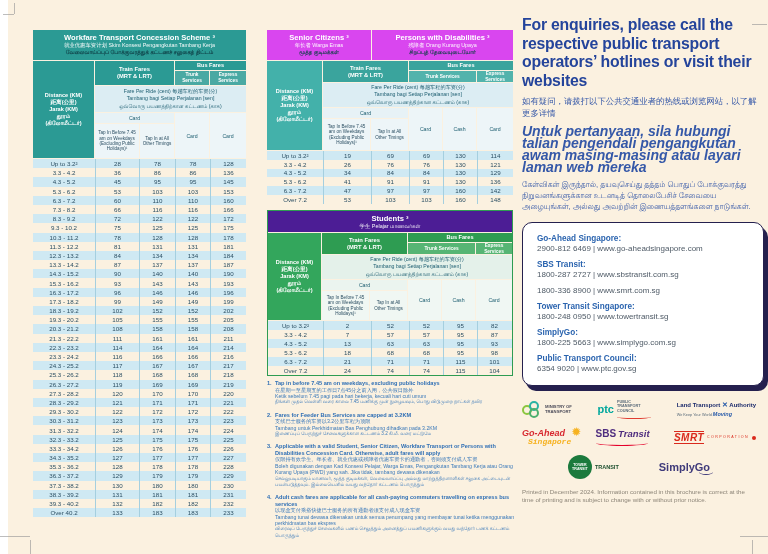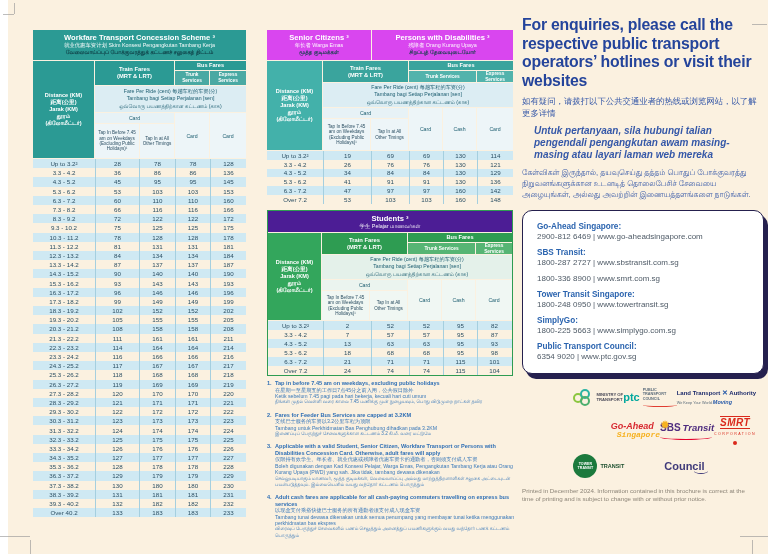--- a/index.html
+++ b/index.html
@@ -128,33 +128,33 @@
   .fn-num{width:8px;font-size:5.6px;font-weight:bold;color:#2F6FB5;line-height:6.6px;}
   .fn-body{flex:1;}
   .fn-en{font-size:5.6px;font-weight:bold;color:#2F6FB5;line-height:6.6px;}
   .fn-zh,.fn-ms{font-size:5.2px;color:#3A79BA;line-height:6.4px;}
   .fn-ta{font-size:4.6px;color:#3A79BA;line-height:6.2px;}
 
   
   .rightcol{position:absolute;left:522px;top:16px;width:240px;}
   .enq-heading{font-size:15.8px;line-height:18.5px;font-weight:bold;color:#24449B;letter-spacing:-.2px;}
   .enq-zh{font-size:8.4px;line-height:11.5px;color:#3558A8;margin-top:6px;}
-  .enq-ms{font-size:10px;line-height:12px;color:#3558A8;font-style:italic;font-weight:bold;margin-top:6px;margin-left:12px;}
+  .enq-ms{font-size:14px;line-height:12px;color:#3558A8;font-style:italic;font-weight:bold;margin-top:6px;}
   .enq-ta{font-size:7.6px;line-height:11px;color:#3558A8;margin-top:6px;}
 
   .hotline-box{margin-top:10px;background:#fff;border:1px solid #25204E;border-radius:10px;
                box-shadow:4px 5px 0 #25204E;padding:11px 14px;width:212px;box-sizing:content-box;}
   .hl-entry{margin-bottom:6px;}
   .hl-entry:last-child{margin-bottom:0;}
   .hl-name{font-size:8.2px;font-weight:bold;color:#2B64AF;line-height:10px;}
   .hl-detail{font-size:8px;color:#4E5A66;line-height:10px;}
 
   
   .logos{margin-top:14px;width:234px;}
-  .logo-row{display:flex;justify-content:flex-end;align-items:center;margin-bottom:9px;}
+  .logo-row{display:flex;justify-content:space-between;align-items:center;margin-bottom:9px;}
   .logo-row.r3{justify-content:center;gap:40px;}
   .logo{display:flex;align-items:center;gap:3px;}
   .mot-circles{position:relative;width:20px;height:18px;}
   .mot-circles i{position:absolute;width:10px;height:10px;border:2px solid #4CAF6E;border-radius:50%;box-sizing:border-box;}
   .mot-circles i:nth-child(1){left:0;top:4px;border-color:#8BC63F;}
   .mot-circles i:nth-child(2){left:7px;top:0;border-color:#2BB3A3;}
   .mot-circles i:nth-child(3){left:7px;top:7px;border-color:#4CAF6E;}
   .mot-text{font-size:4.2px;font-weight:bold;color:#4A4A58;line-height:4.8px;white-space:pre-line;}
   .ptc-mark{font-size:11px;font-weight:bold;color:#00A79D;line-height:11px;}
   .ptc-text{font-size:3.8px;font-weight:bold;color:#5A6B7A;line-height:4.4px;white-space:pre-line;}
@@ -166,21 +166,21 @@
   .lta-script{font-size:5.5px;color:#2A5CAA;font-style:italic;font-weight:bold;}
   .ga{position:relative;line-height:8px;}
   .ga-burst{position:absolute;right:-10px;top:-1px;color:#F6B221;font-size:12px;}
   .ga-1{font-size:9px;font-weight:900;font-style:italic;color:#D7282F;line-height:9px;}
   .ga-2{font-size:8px;font-weight:bold;font-style:italic;color:#F6B221;line-height:8px;margin-left:6px;}
   .sbs{display:flex;align-items:baseline;flex-direction:column;}
   .sbs-row{display:flex;align-items:baseline;gap:2px;}
   .sbs-1{font-size:10px;font-weight:900;color:#4F2D7F;}
   .sbs-2{font-size:9.5px;font-weight:bold;font-style:italic;color:#4F2D7F;}
   .sbs-swoosh{width:52px;height:5px;border-bottom:1.5px solid #E4002B;border-radius:50%;margin-top:-2px;}
-  .smrt{display:flex;flex-direction:column;align-items:center;}
+  .smrt{display:flex;flex-direction:row;align-items:center;}
   .smrt-1{font-size:10px;font-weight:900;font-style:italic;color:#DA291C;letter-spacing:.5px;
           border-top:1.2px solid #DA291C;border-bottom:1.2px solid #DA291C;line-height:11px;}
   .smrt-2{font-size:3.6px;color:#DA291C;letter-spacing:1.4px;line-height:5px;}
   .smrt-dot{width:4px;height:4px;background:#DA291C;border-radius:50%;margin-top:1px;}
   .tower{display:flex;align-items:center;gap:3px;}
   .tower-circle{width:24px;height:24px;border-radius:50%;background:#1C7A3D;color:#fff;font-size:3.6px;
                 font-weight:bold;display:flex;align-items:center;justify-content:center;text-align:center;}
   .tower-text{font-size:5.5px;font-weight:900;color:#1C4F2E;}
   .simplygo{font-size:11px;font-weight:bold;color:#3F3A7A;position:relative;}
   .sg-swoosh{position:absolute;right:-3px;bottom:-2px;width:14px;height:5px;
@@ -840,21 +840,21 @@
         </div>
       </div>
       <div class="logo-row r3">
         <div class="logo tower">
           <span class="tower-circle" style="white-space:pre-line;">TOWER
 TRANSIT</span>
           <span class="tower-text">TRANSIT</span>
         </div>
         <div class="logo">
           <span class="simplygo">
-            <span>Council</span>
+            <span>SimplyGo</span>
             <span class="sg-swoosh"></span>
           </span>
         </div>
       </div>
     </div>
 
     <div class="print-note">Printed in December 2024. Information contained in this brochure is correct at the time of printing and is subject to change with or without prior notice.</div>
   </div>
 </div>
 

